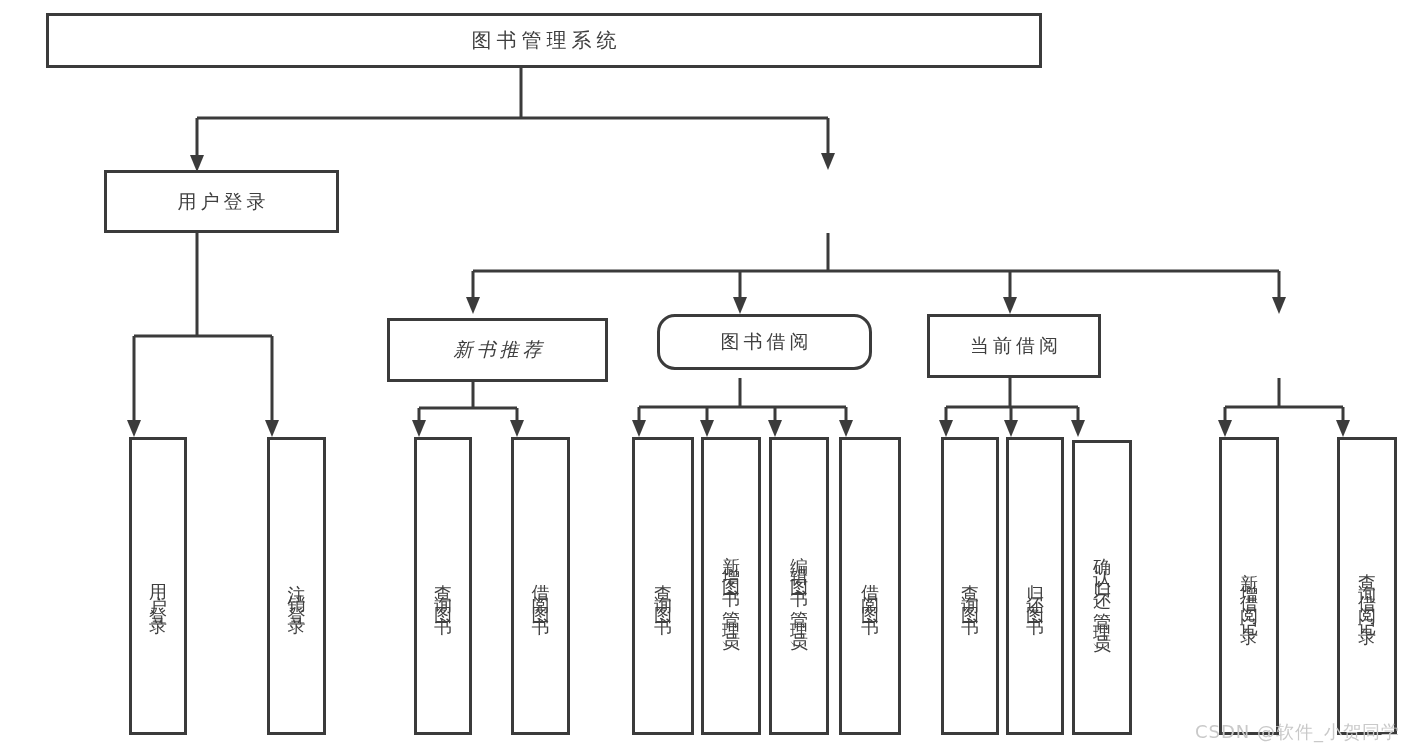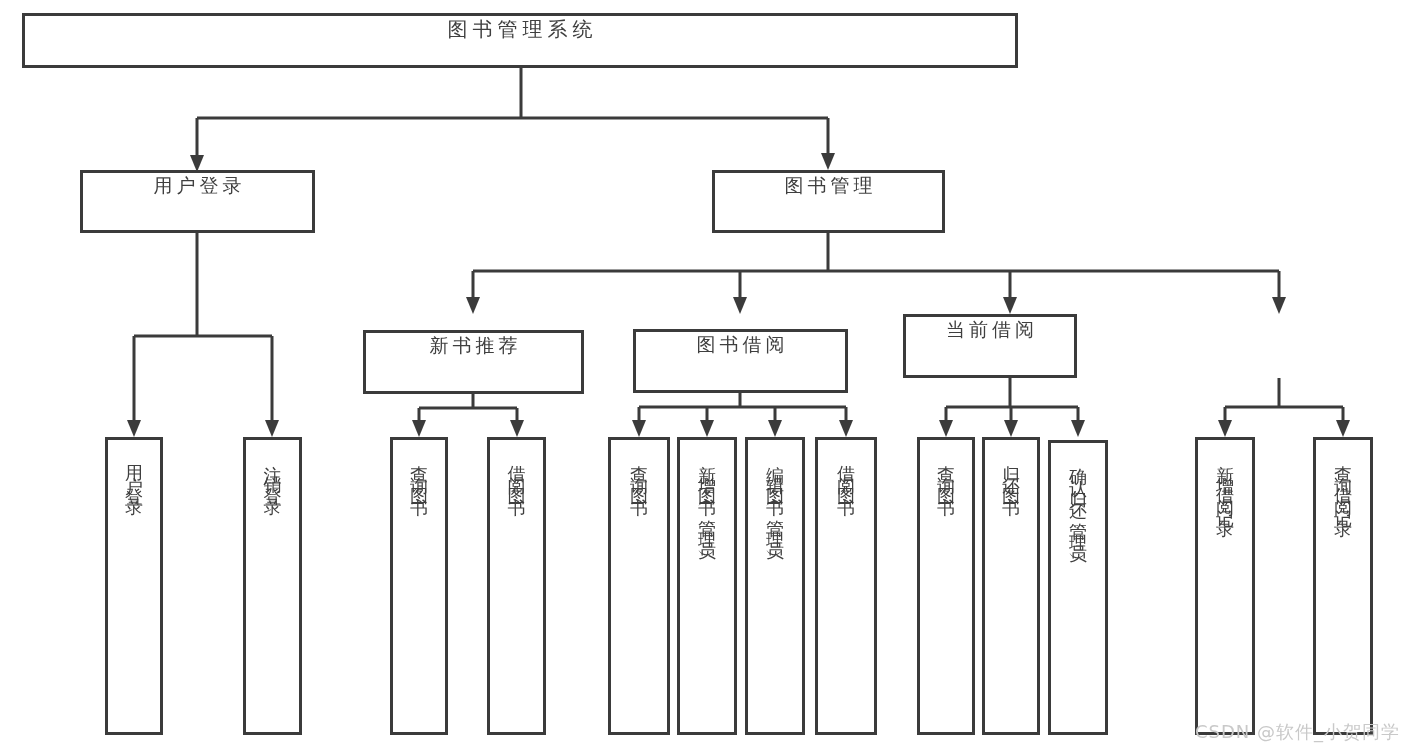--- a/index.html
+++ b/index.html
@@ -31,23 +31,24 @@
   }
   .connectors polygon {
     fill: var(--line);
     stroke: none;
   }
   .box {
     position: absolute;
     border: 3px solid var(--line);
     background: var(--background);
     display: flex;
-    align-items: flex-start;
+    align-items: center;
     justify-content: center;
     color: var(--text);
+    margin-left: 24px;
   }
   .box.h span {
     font-size: 19px;
     letter-spacing: 4px;
     white-space: nowrap;
     padding-left: 4px; 
   }
   .box.root span {
     font-size: 20px;
     letter-spacing: 5px;
@@ -126,28 +127,25 @@
     </g>
   </svg>
 
   <div class="box h root" style="left:22px; top:13px; width:996px; height:55px;">
     <span>图书管理系统</span>
   </div>
 
   <div class="box h" style="left:80px; top:170px; width:235px; height:63px;">
     <span>用户登录</span>
   </div>
-  <div class="box h" style="left:712px; top:170px; width:233px; height:63px;">
-    <span>图书管理</span>
-  </div>
 
-  <div class="box h" style="left:363px; top:330px; width:221px; height:64px;">
+  <div class="box h" style="left:363px; top:318px; width:221px; height:64px;font-style:italic;">
     <span>新书推荐</span>
   </div>
-  <div class="box h" style="left:633px; top:329px; width:215px; height:64px;">
+  <div class="box h" style="left:633px; top:314px; width:215px; height:56px;border-radius:18px;">
     <span>图书借阅</span>
   </div>
   <div class="box h" style="left:903px; top:314px; width:174px; height:64px;">
     <span>当前借阅</span>
   </div>
 
   <div class="box v" style="left:105px; top:437px; width:58px; height:298px;">
     <span>用户登录</span>
   </div>
   <div class="box v" style="left:243px; top:437px; width:59px; height:298px;">

